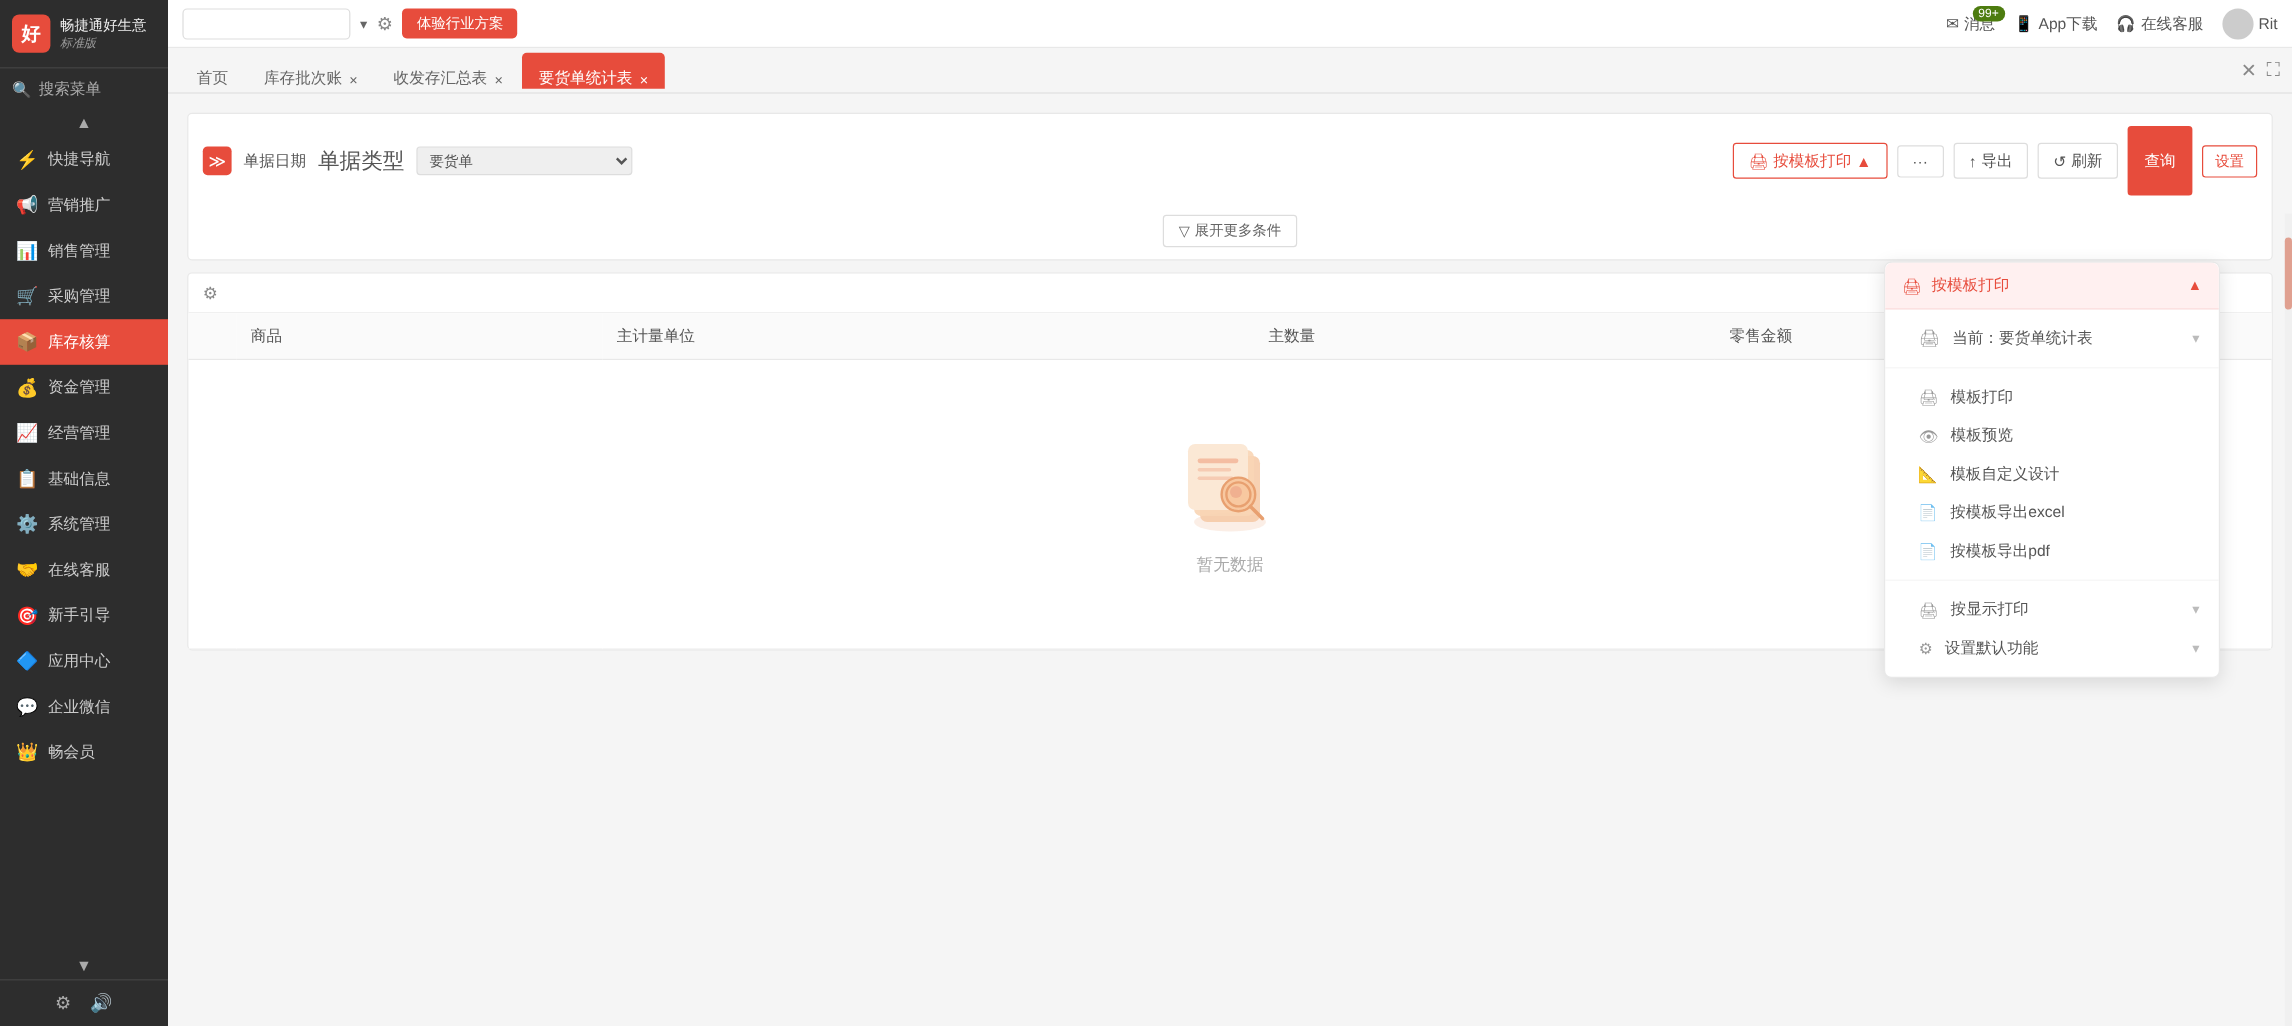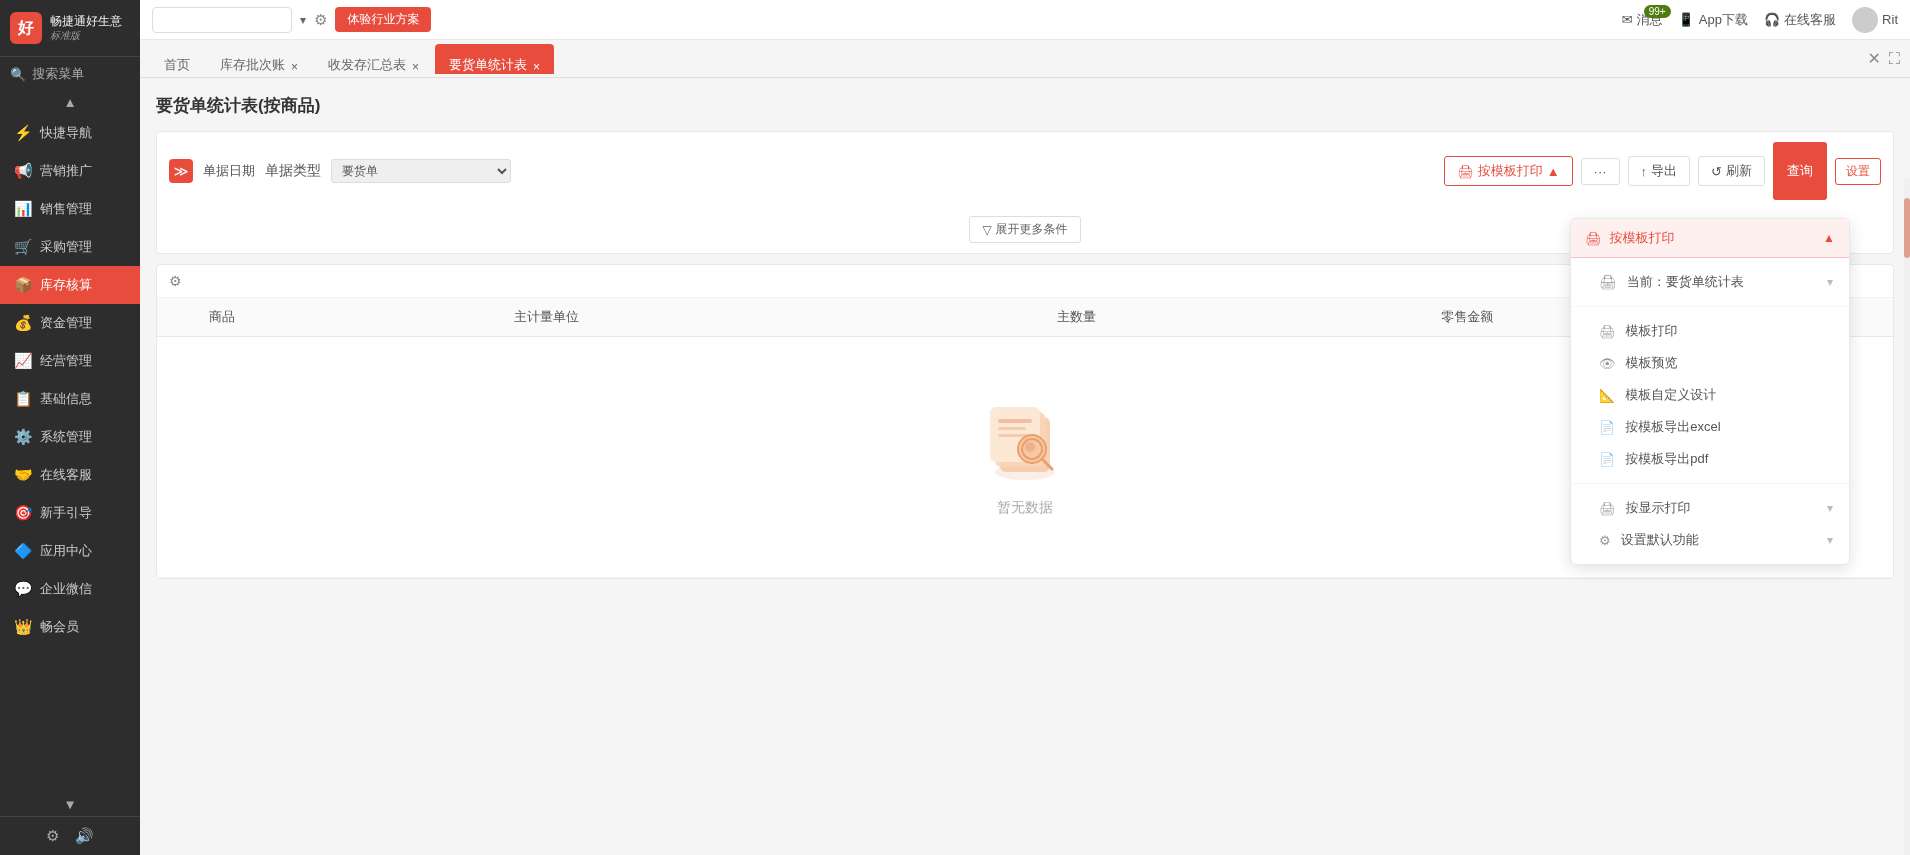--- a/index.html
+++ b/index.html
@@ -246,21 +246,21 @@
       background: white;
       color: #555;
     }
     .date-btn.active {
       background: #e74c3c;
       color: white;
       border-color: #e74c3c;
     }
     .date-range { font-size: 12px; color: #888; }
 
-    .filter-type-label { color: #555; font-size: 14px; white-space: nowrap; }
+    .filter-type-label { color: #555; font-size: 18px; white-space: nowrap; }
     .filter-select {
       width: 180px;
       height: 24px;
       border: 1px solid #ddd;
       border-radius: 3px;
       font-size: 12px;
       padding: 0 6px;
       color: #555;
     }
 
@@ -554,21 +554,20 @@
       <span class="tab-close">×</span>
     </div>
     <div class="tabbar-actions">
       <button class="tabbar-action-btn">✕</button>
       <button class="tabbar-action-btn">⛶</button>
     </div>
   </div>
 
   <div class="page-content">
 
-    <div class="page-title">要货单统计表(按商品)</div>
 
     <div class="filter-bar">
       <div class="filter-row">
         <div class="filter-expand-btn">≫</div>
         <span class="filter-label">单据日期</span>
         <span class="filter-type-label">单据类型</span>
         <select class="filter-select">
           <option>要货单</option>
         </select>
 

